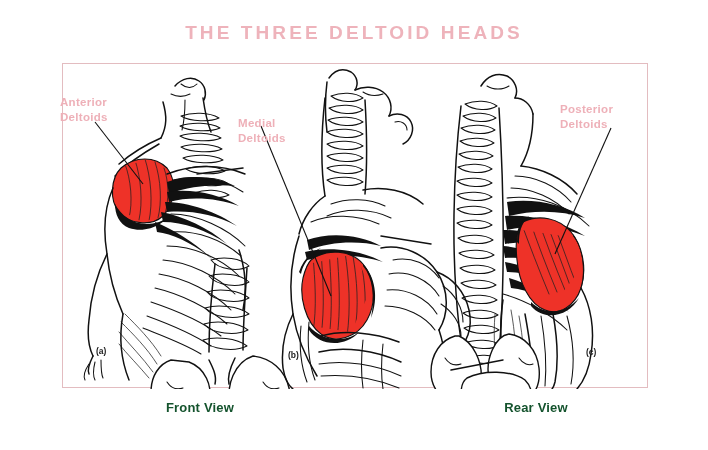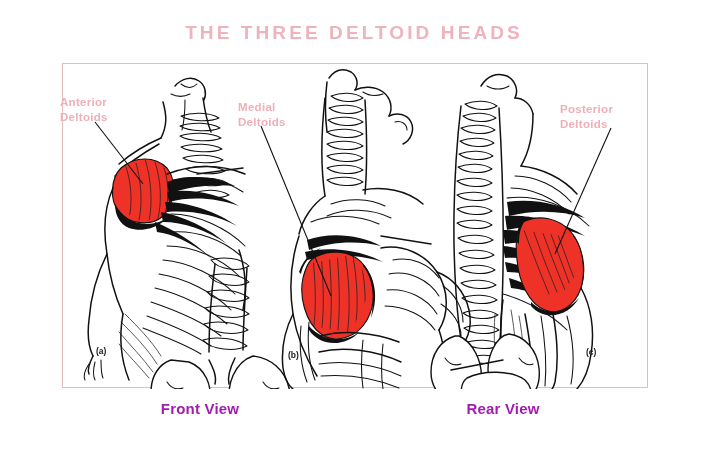--- a/index.html
+++ b/index.html
@@ -64,51 +64,51 @@
     position: absolute;
     color: #eeb0b8;
     font-size: 11.5px;
     font-weight: bold;
     line-height: 15px;
     letter-spacing: 0.3px;
     white-space: nowrap;
     user-select: none;
   }
   #label-anterior  { left: 60px;  top: 95px;  }
-  #label-medial    { left: 238px; top: 100px; }
+  #label-medial    { left: 238px; top: 116px; }
   #label-posterior { left: 560px; top: 102px; }
 
   
   .fig-letter {
     position: absolute;
     color: #1a1a1a;
     font-size: 8.5px;
     font-weight: bold;
     font-family: "Liberation Sans", sans-serif;
     user-select: none;
   }
   #fig-a { left: 96px;  top: 346px; }
   #fig-b { left: 288px; top: 350px; }
   #fig-c { left: 586px; top: 347px; }
 
   
   .view-caption {
     position: absolute;
     top: 400px;
-    color: #a21caf;
-    font-size: 15px;
+    color: #14532d;
+    font-size: 13px;
     font-weight: bold;
     letter-spacing: 0.2px;
     text-align: center;
     white-space: nowrap;
     user-select: none;
   }
   #caption-front { left: 130px; width: 140px; }
   #caption-side  { left: 292px; width: 136px; }
-  #caption-rear  { left: 435px; width: 136px; }
+  #caption-rear  { left: 468px; width: 136px; }
 </style>
 </head>
 <body>
 
 <div id="root">
 
   <div id="title">THE THREE DELTOID HEADS</div>
 
   <div id="panel">
 

